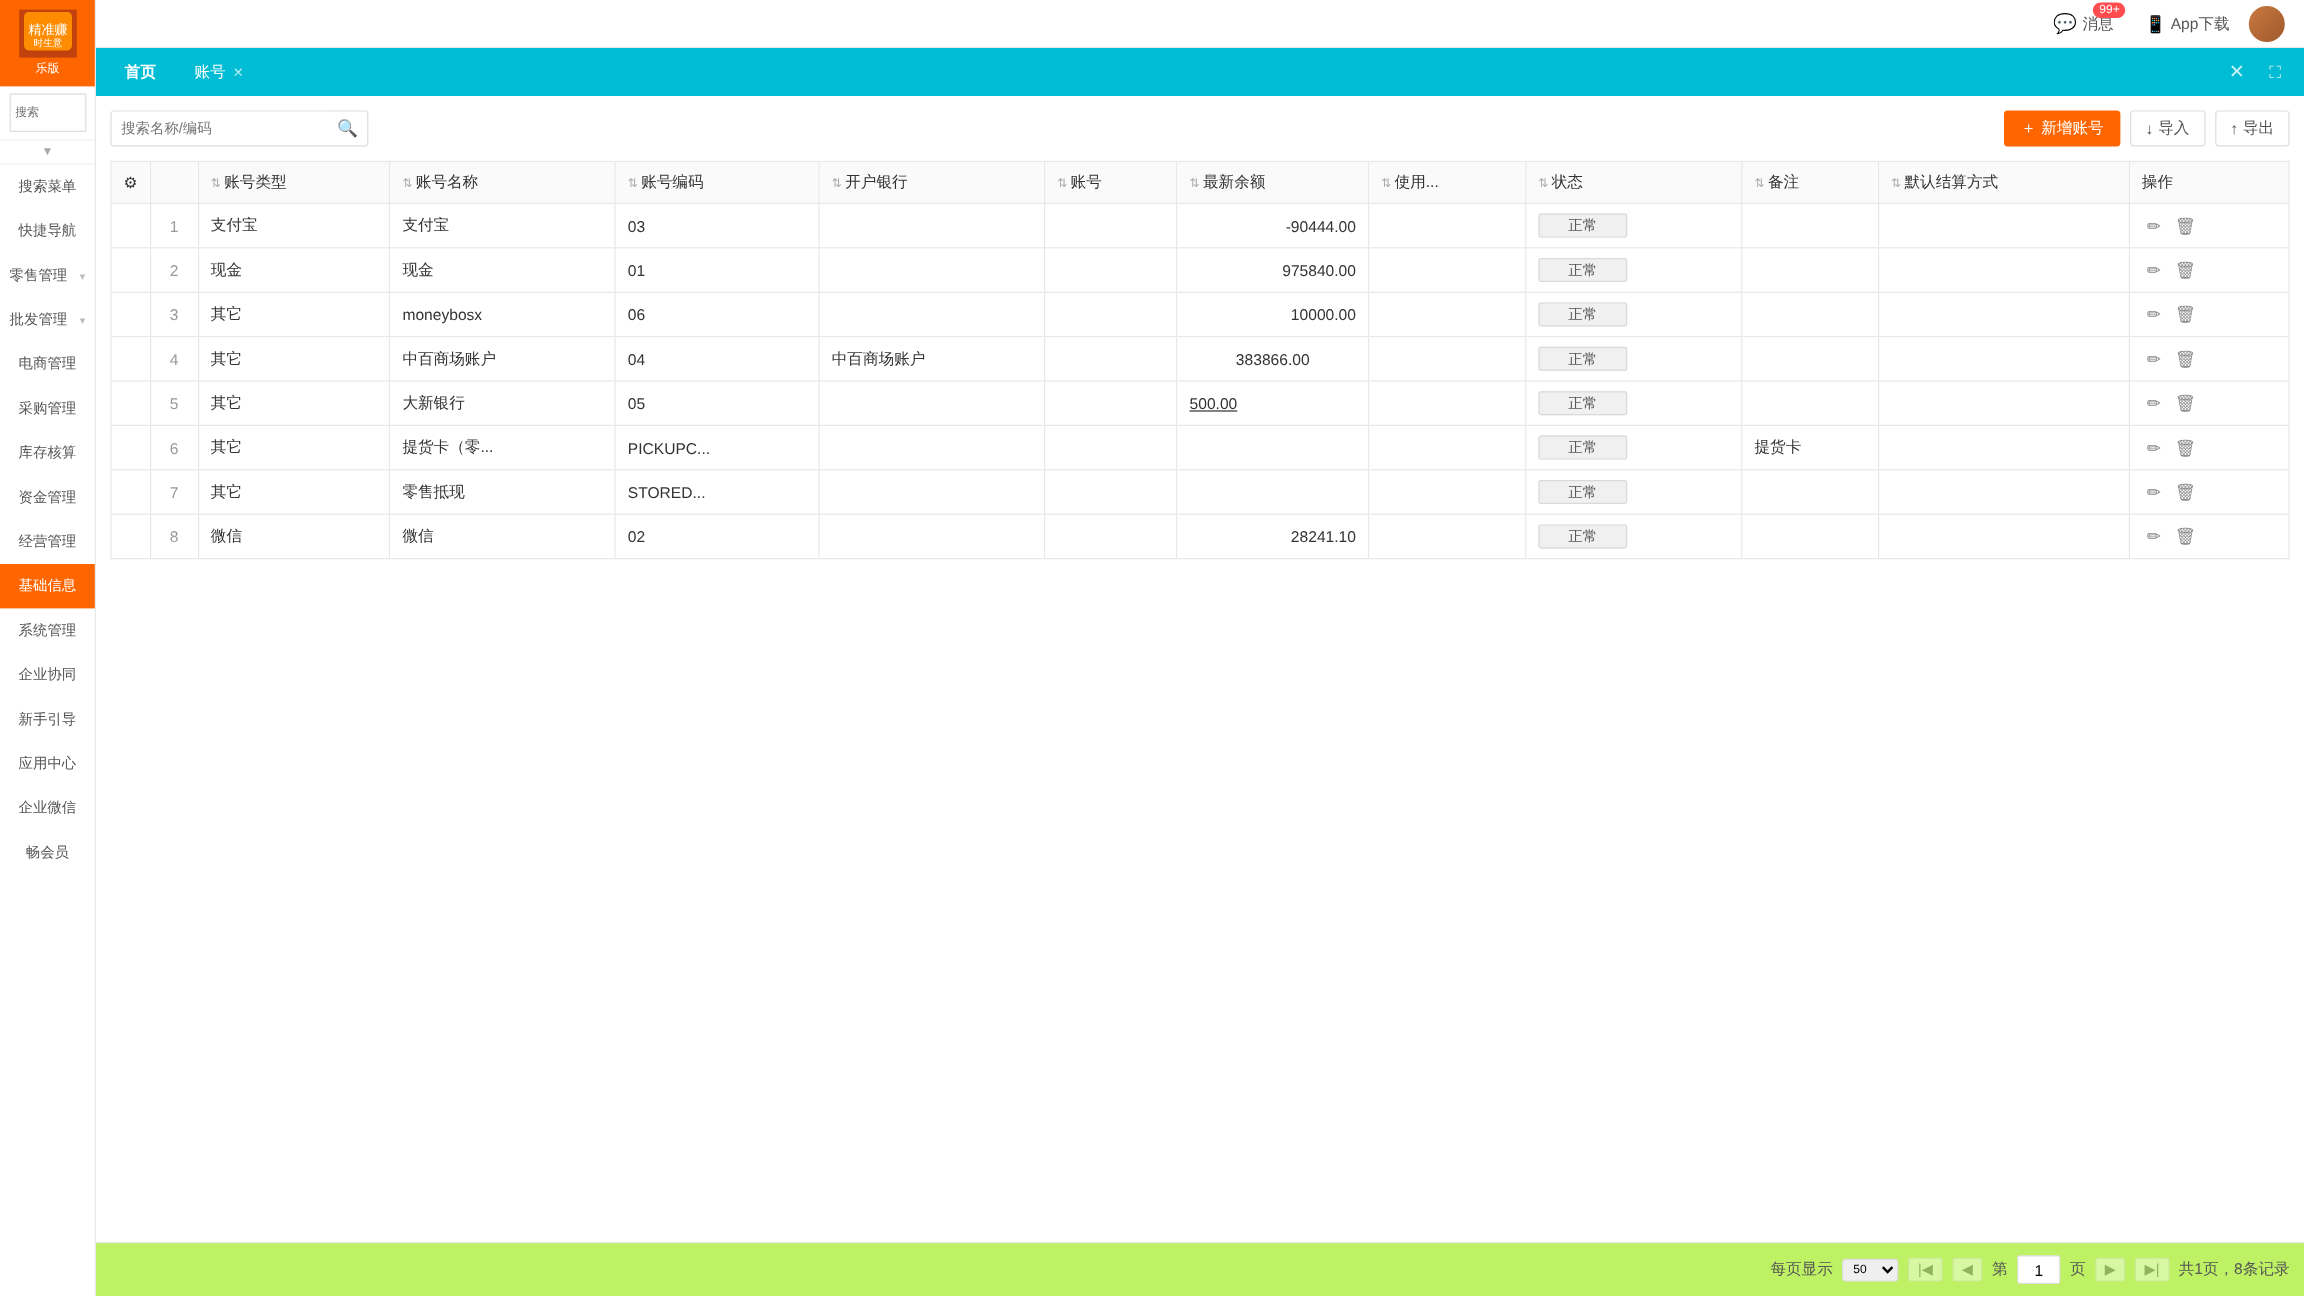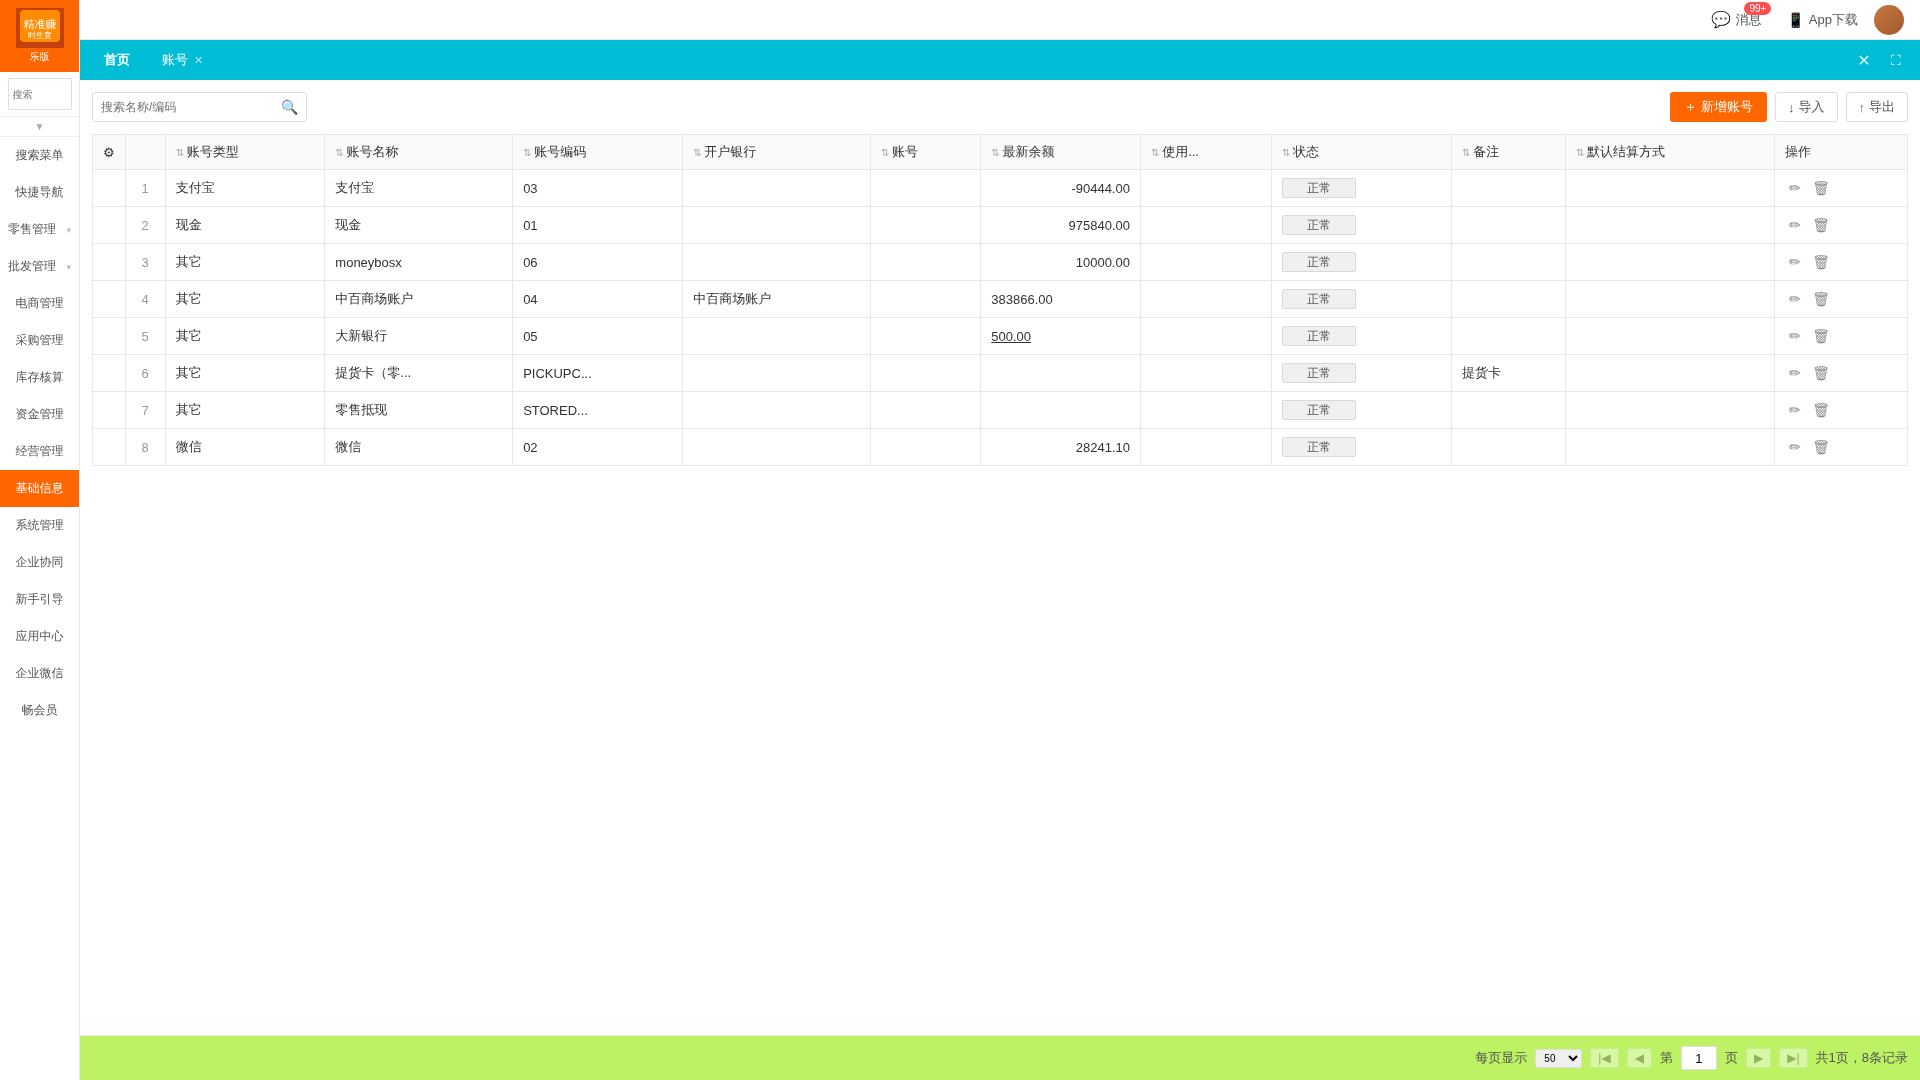--- a/index.html
+++ b/index.html
@@ -556,21 +556,21 @@
       </td>
     </tr>
           <tr>
       <td></td>
       <td class="row-num">4</td>
       <td>其它</td>
       <td>中百商场账户</td>
       <td>04</td>
       <td>中百商场账户</td>
       <td></td>
-      <td style="text-align:left;">383866.00</td>
+      <td style="text-align:center;">383866.00</td>
       <td></td>
       <td><span class="status-badge">正常</span></td>
       <td></td>
       <td></td>
       <td>
         <button class="action-btn" title="编辑">✏</button>
         <button class="action-btn" title="删除">🗑</button>
       </td>
     </tr>
           <tr>

